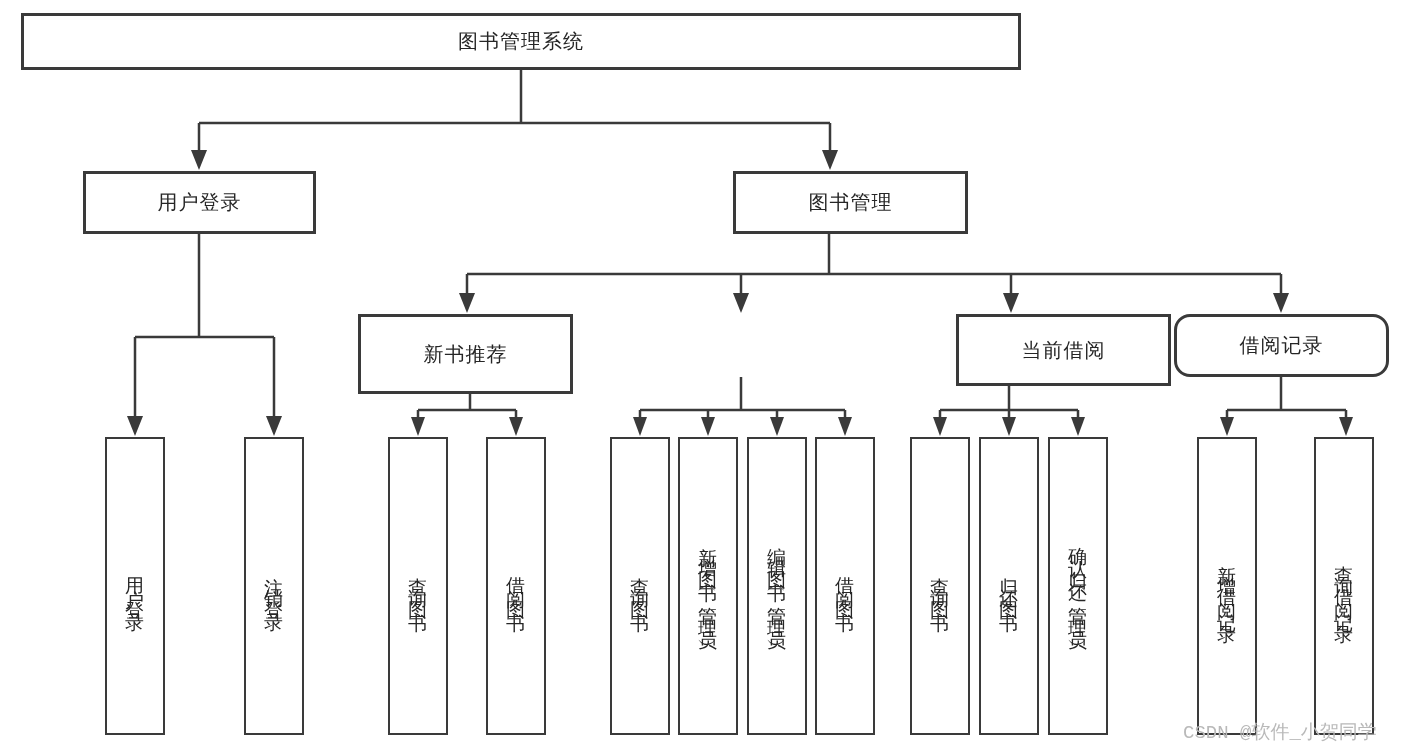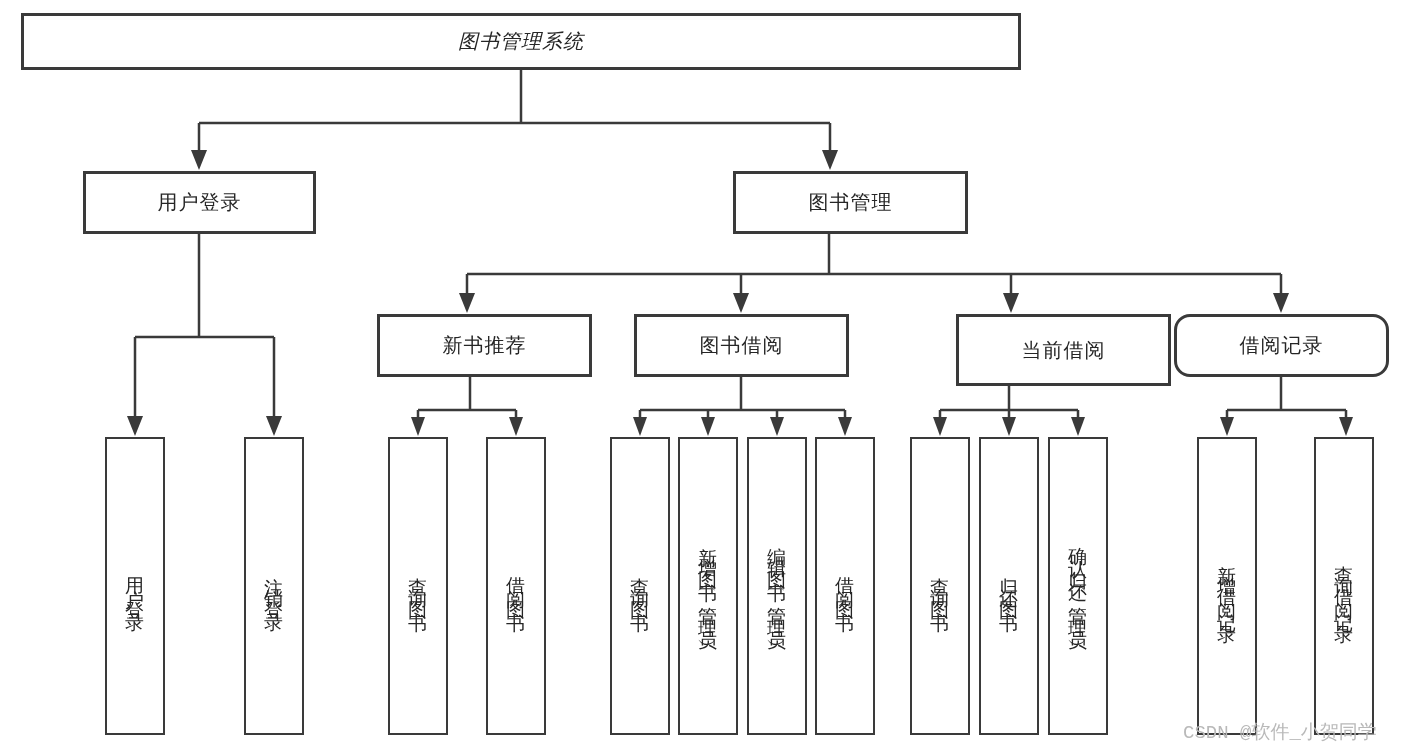--- a/index.html
+++ b/index.html
@@ -58,24 +58,24 @@
   .vbox span {
     writing-mode: vertical-rl;
     text-orientation: mixed;
     font-size: 19px;
     line-height: 1;
     letter-spacing: 12px;
     color: var(--text);
     white-space: nowrap;
   }
   
-  #node-root          { left: 21px;  top: 13px;  width: 1000px; height: 57px; font-style: italic; }
+  #node-root          { left: 21px;  top: 13px;  width: 1000px; height: 57px; }
   #node-user-login    { left: 83px;  top: 171px; width: 233px;  height: 63px; }
   #node-book-mgmt     { left: 712px; top: 171px; width: 235px;  height: 63px; margin-left: 21px; }
-  #node-new-book-rec  { left: 377px; top: 314px; width: 215px;  height: 63px; }
+  #node-new-book-rec  { left: 358px; top: 314px; width: 215px;  height: 80px; }
   #node-book-borrow   { left: 634px; top: 314px; width: 215px;  height: 63px; }
   #node-current-borrow{ left: 956px; top: 314px; width: 215px;  height: 72px; }
   #node-borrow-record { left: 1174px;top: 314px; width: 215px;  height: 63px; border-radius: 16px; }
   
   #node-ul-user-login     { left: 105px; }
   #node-ul-logout         { left: 244px; }
   #node-nbr-query-book    { left: 388px; }
   #node-nbr-borrow-book   { left: 486px; }
   #node-bb-query-book     { left: 610px; }
   #node-bb-add-book       { left: 678px; }
@@ -142,23 +142,20 @@
   <div class="hbox" id="node-user-login">
     <span>用户登录</span>
   </div>
   <div class="hbox" id="node-book-mgmt">
     <span>图书管理</span>
   </div>
 
   <div class="hbox" id="node-new-book-rec">
     <span>新书推荐</span>
   </div>
-  <div class="hbox" id="node-book-borrow">
-    <span>图书借阅</span>
-  </div>
   <div class="hbox" id="node-current-borrow">
     <span>当前借阅</span>
   </div>
   <div class="hbox" id="node-borrow-record">
     <span>借阅记录</span>
   </div>
 
   <div class="vbox" id="node-ul-user-login">
     <span>用户登录</span>
   </div>

